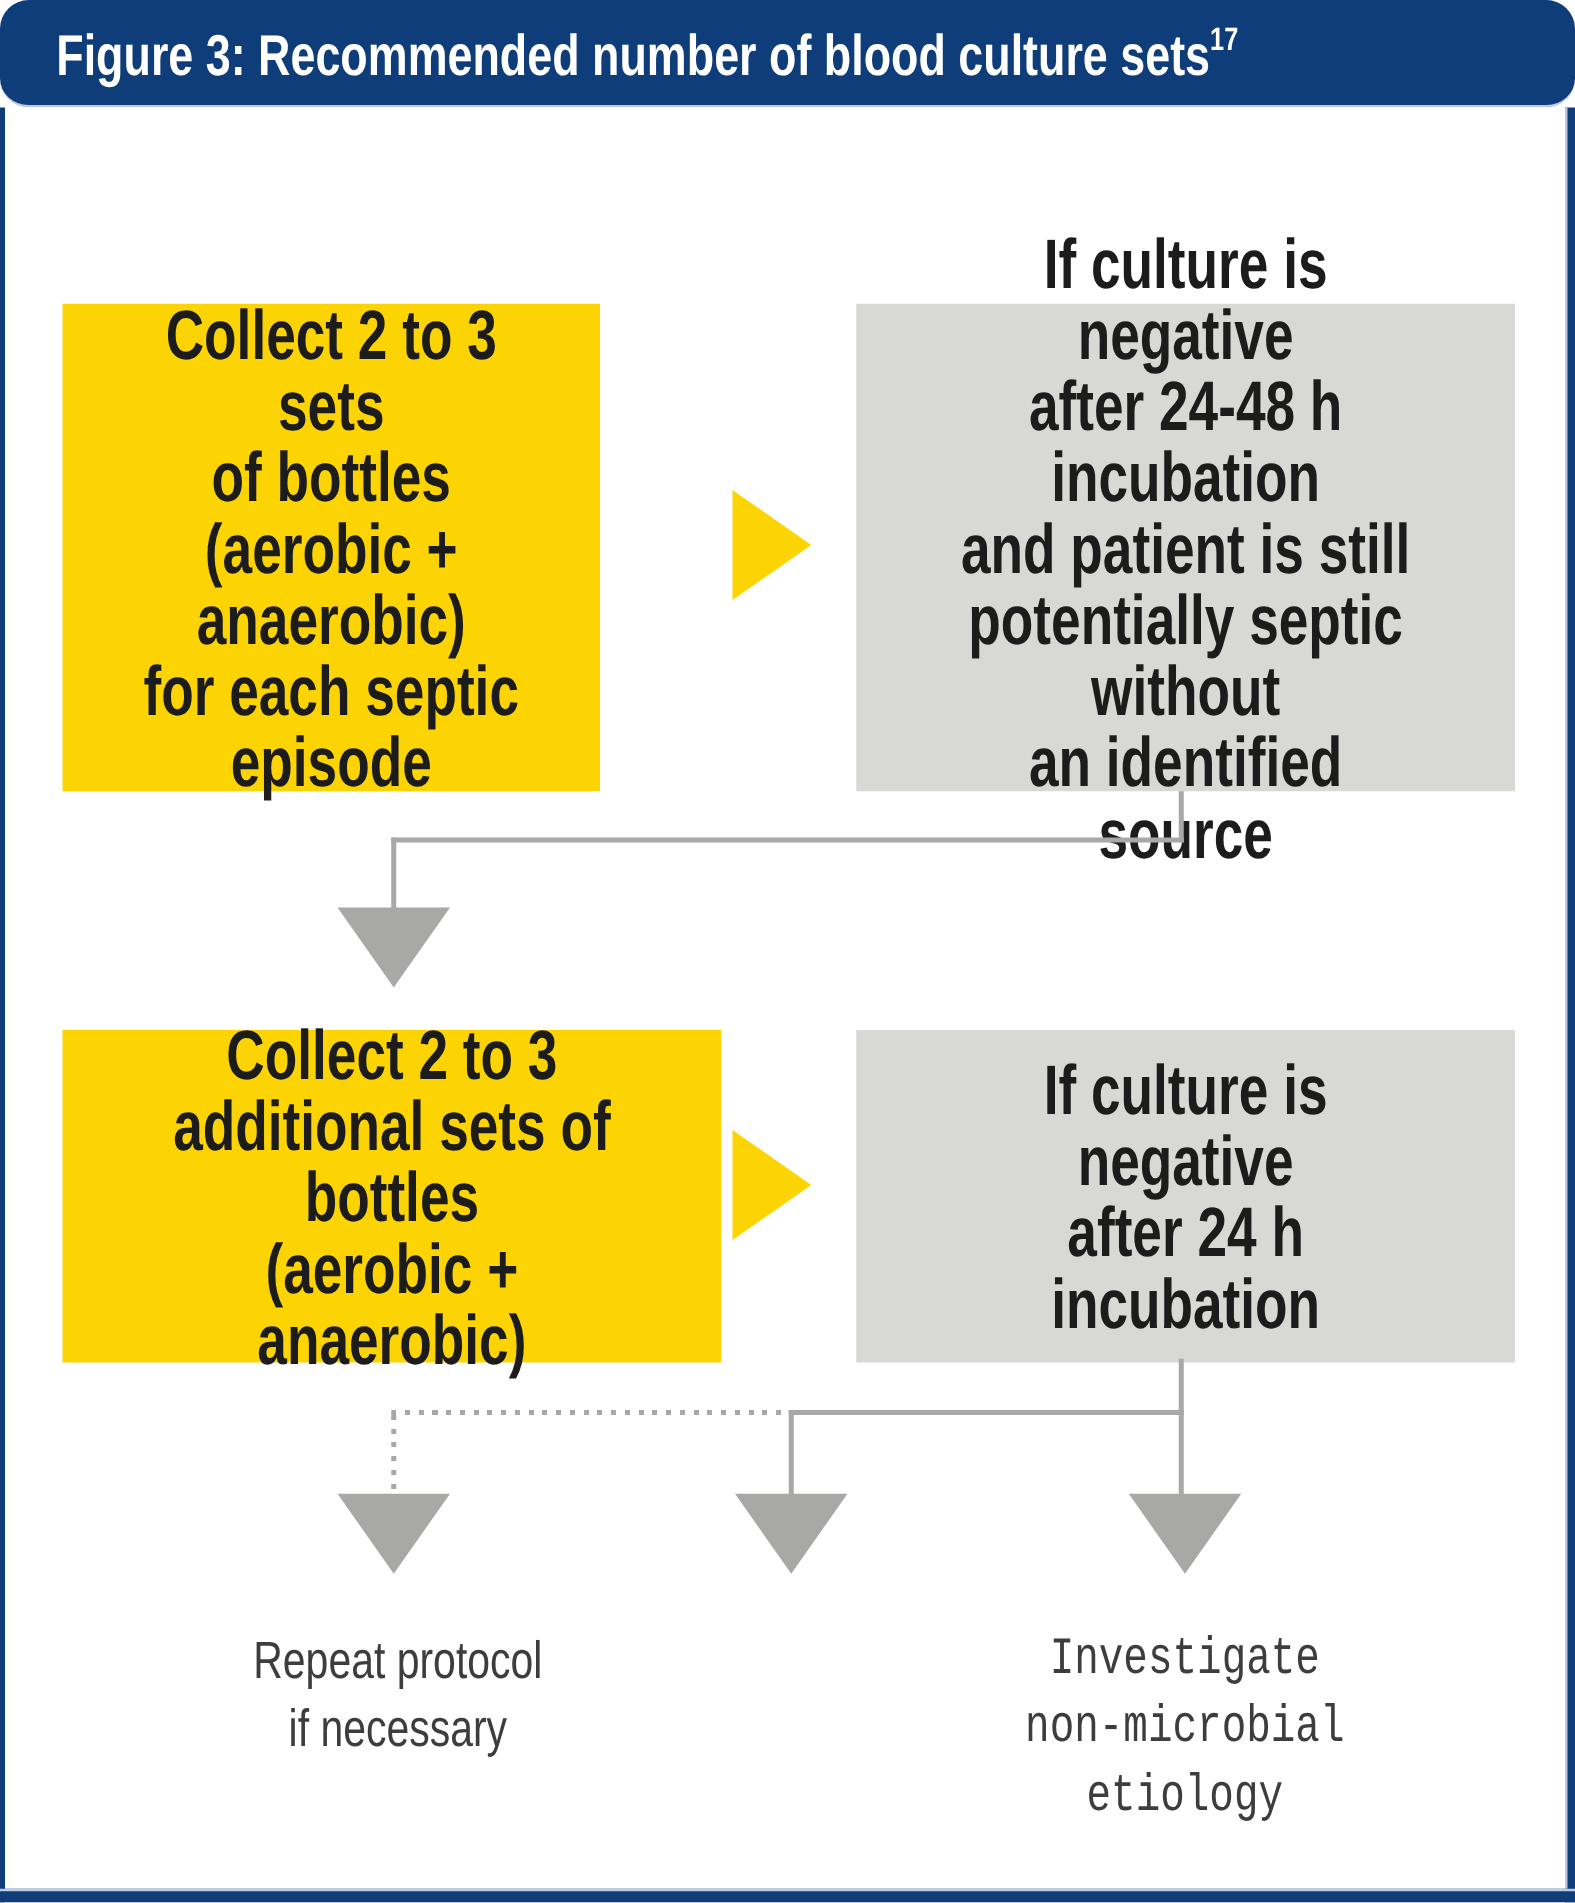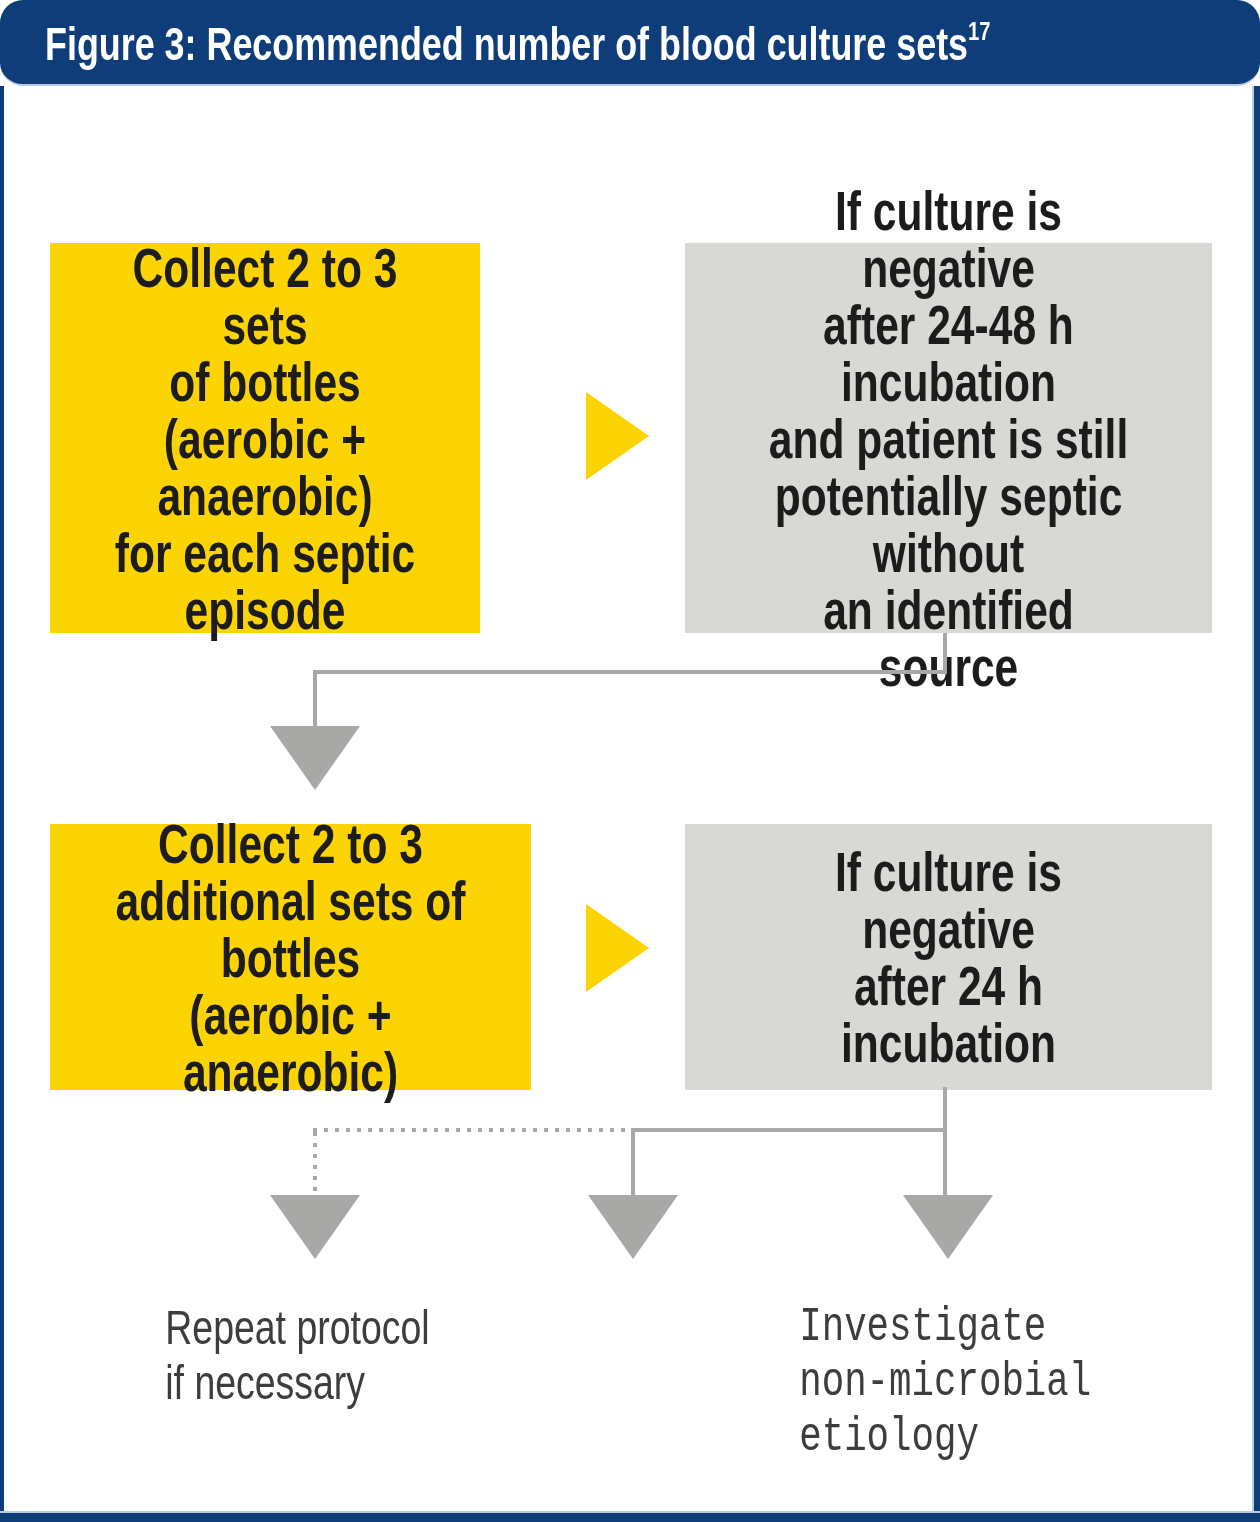--- a/index.html
+++ b/index.html
@@ -78,21 +78,21 @@
     color: var(--ink);
     font-size: 56px;
     line-height: 57px;
   }
   .fbox .cond { transform: scaleX(0.76); }
   .box-yellow { background: var(--yellow); }
   .box-gray  { background: var(--gray-box); }
 
   .box-step1 { left: 50px;  top: 243px; width: 430px; height: 390px; }
   .box-cond1 { left: 685px; top: 243px; width: 527px; height: 390px; }
-  .box-step2 { left: 50px;  top: 824px; width: 481px; height: 266px; }
+  .box-step2 { left: 50px;  top: 824px; width: 527px; height: 266px; }
   .box-cond2 { left: 685px; top: 824px; width: 527px; height: 266px; }
 
   
   .arrow-right {
     position: absolute;
     width: 0; height: 0;
     border-top: 44px solid transparent;
     border-bottom: 44px solid transparent;
     border-left: 63px solid var(--yellow);
   }
@@ -128,22 +128,23 @@
   .arrow-down-mid-flow { left: 270px; top: 726px; }
   .arrow-down-left  { left: 270px; top: 1195px; }
   .arrow-down-center{ left: 588px; top: 1195px; }
   .arrow-down-right { left: 903px; top: 1195px; }
 
   
   .outcome {
     position: absolute;
     top: 1300px;
     width: 380px;
+    text-align: center;
     color: var(--label-ink);
-    font-size: 48px;
+    font-size: 42px;
     line-height: 55px;
     font-weight: normal;
   }
   .outcome .cond { transform: scaleX(0.78); }
   .outcome-1 { left: 128px; }
   .outcome-2 { left: 443px; }
   .outcome-3 { left: 758px; font-family: Liberation Mono, monospace; }
 
   
   .border-left  { position: absolute; left: 0;      top: 86px; width: 4px;  height: 1436px; background: var(--navy); }

